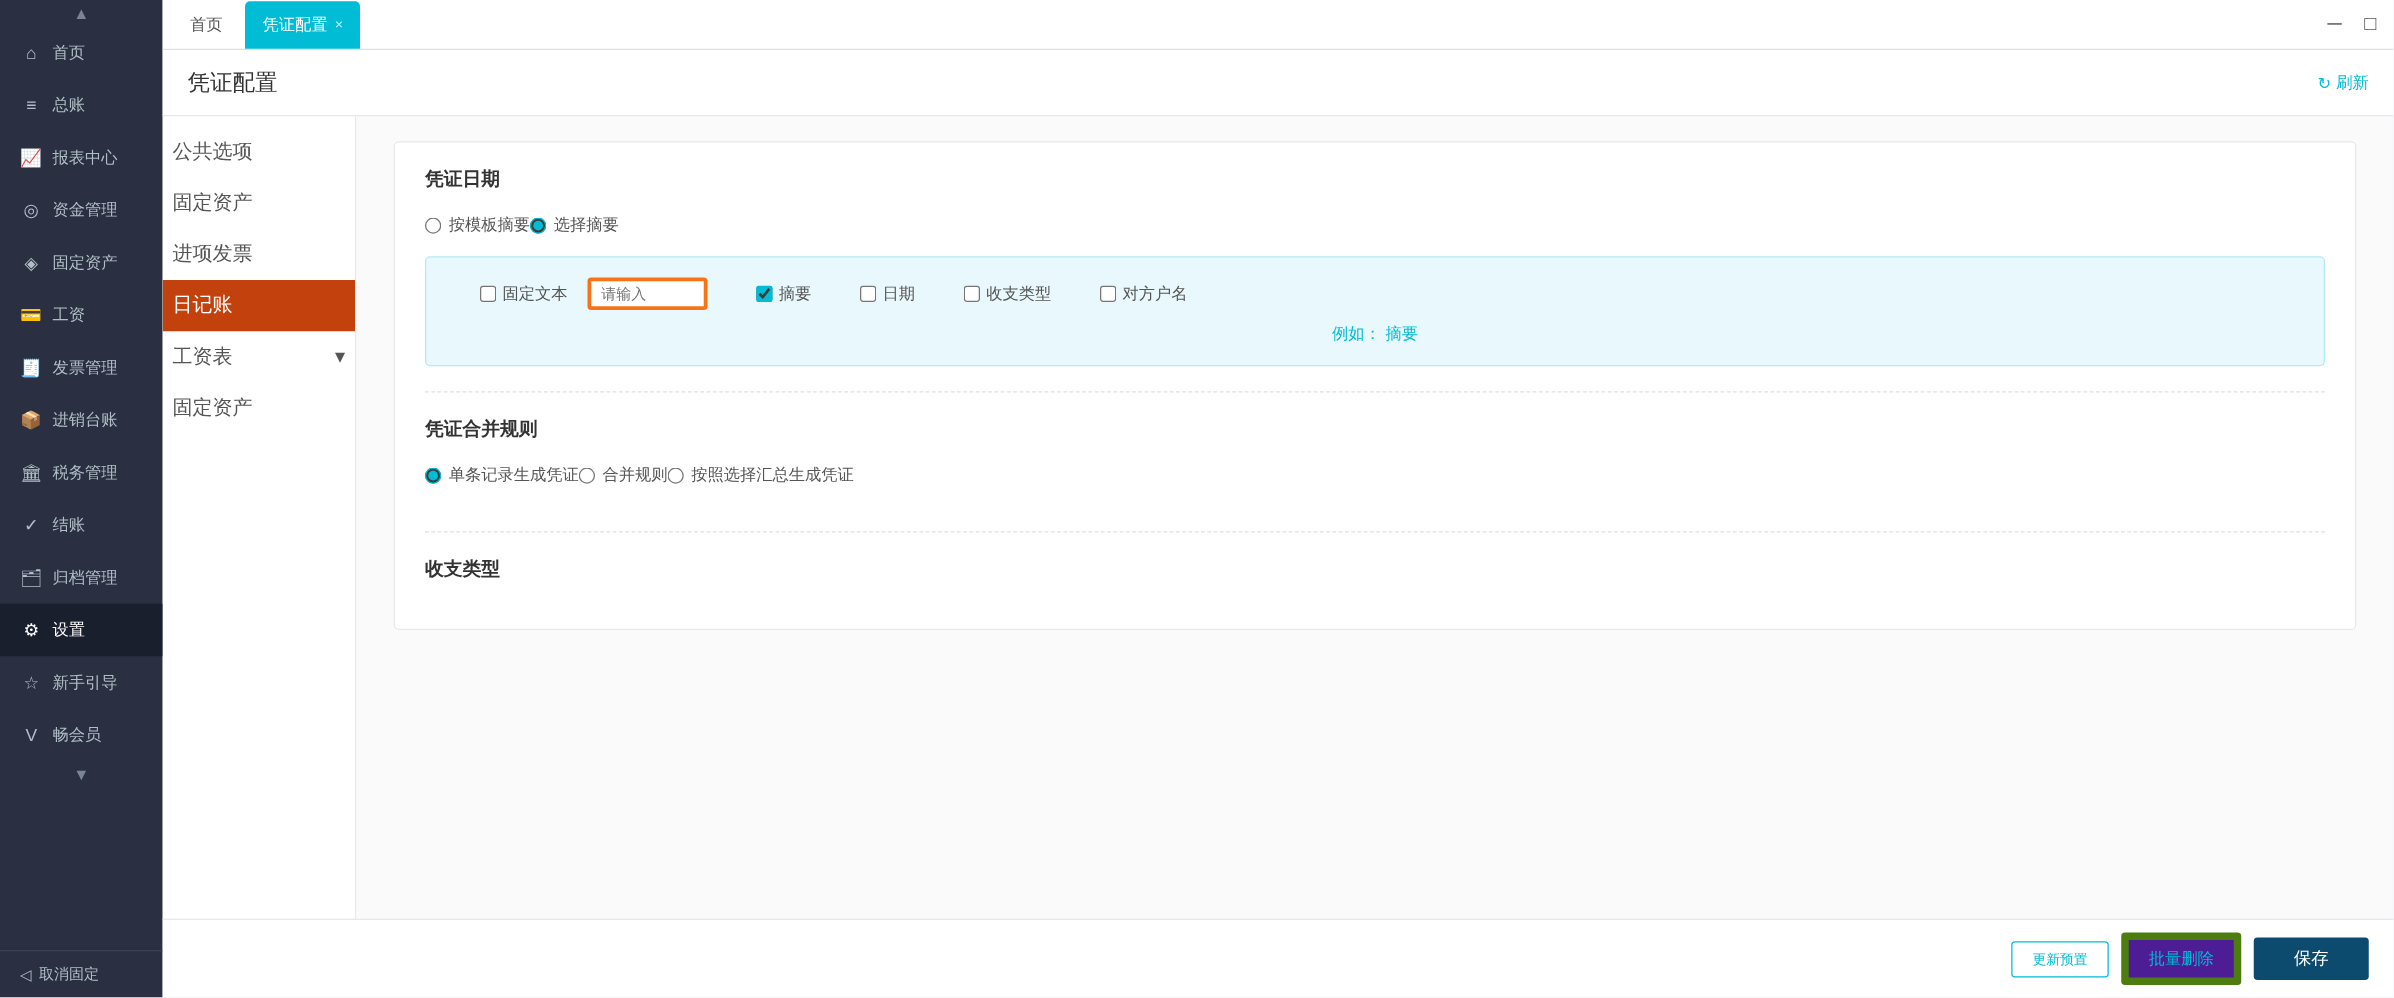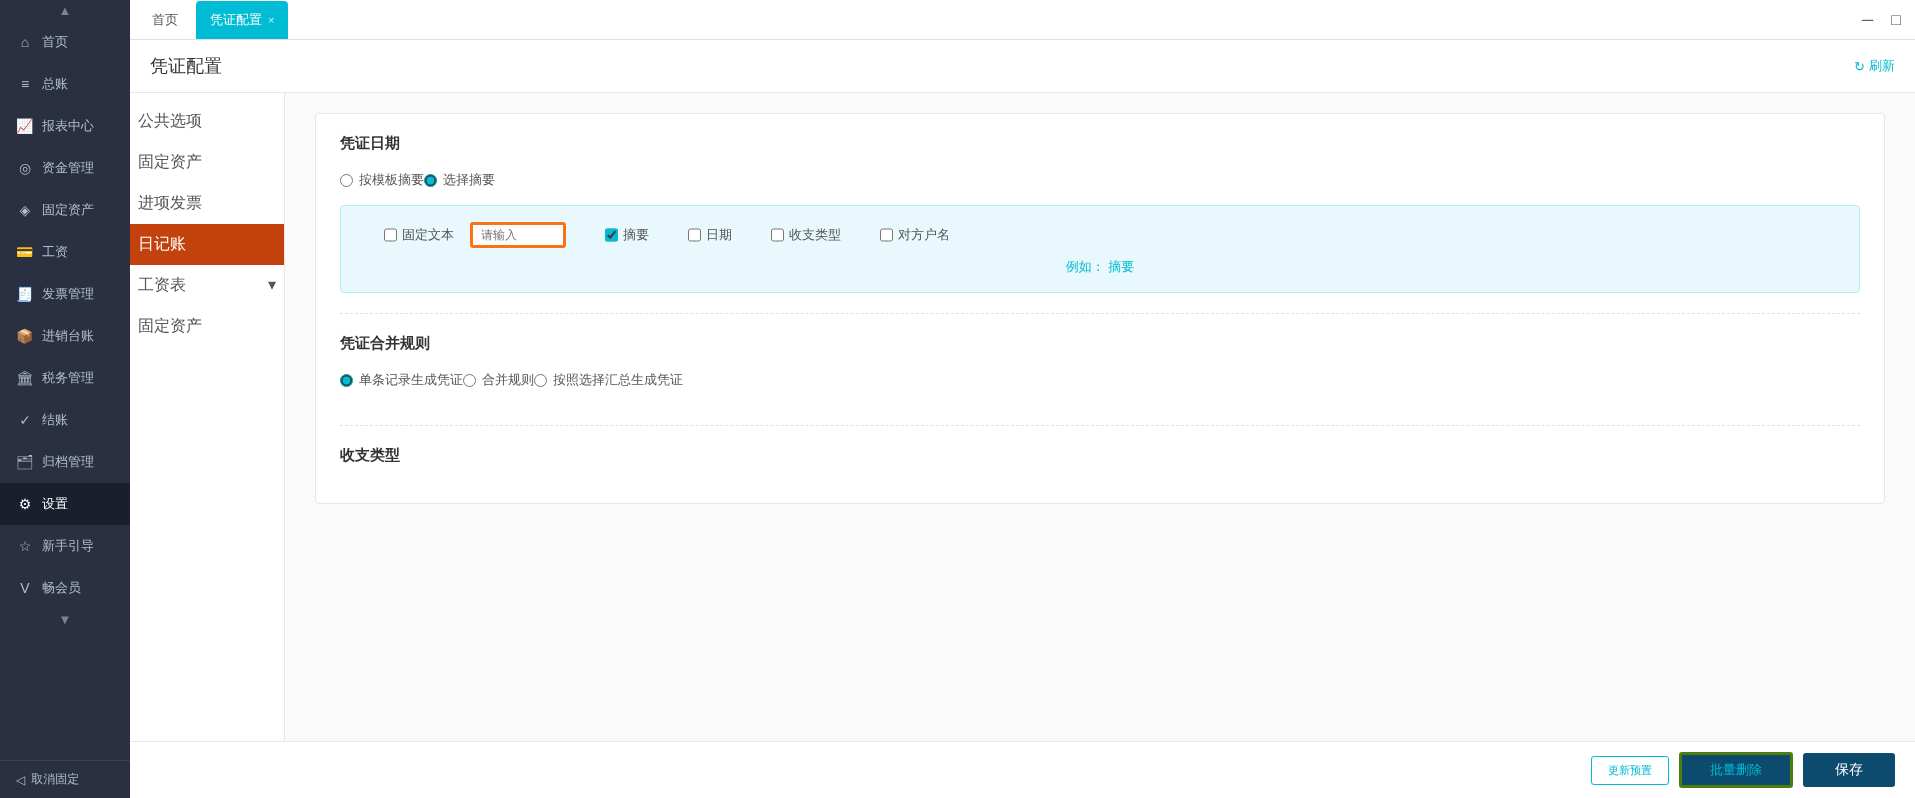--- a/index.html
+++ b/index.html
@@ -215,24 +215,24 @@
     .btn-update {
       border: 1px solid #00bcd4;
       color: #00bcd4;
       background: #fff;
       padding: 6px 16px;
       border-radius: 3px;
       cursor: pointer;
       font-size: 11px;
     }
     .btn-delete {
-      border: 3px solid #4d7c0f;
+      border: 6px solid #4d7c0f;
       color: #00bcd4;
-      background: #0c4a6e;
-      padding: 6px 28px;
+      background: #4c1d95;
+      padding: 6px 16px;
       border-radius: 3px;
       cursor: pointer;
       font-size: 13px;
     }
     .btn-save {
       background: #0c4a6e;
       color: #fff;
       border: none;
       padding: 8px 32px;
       border-radius: 3px;

